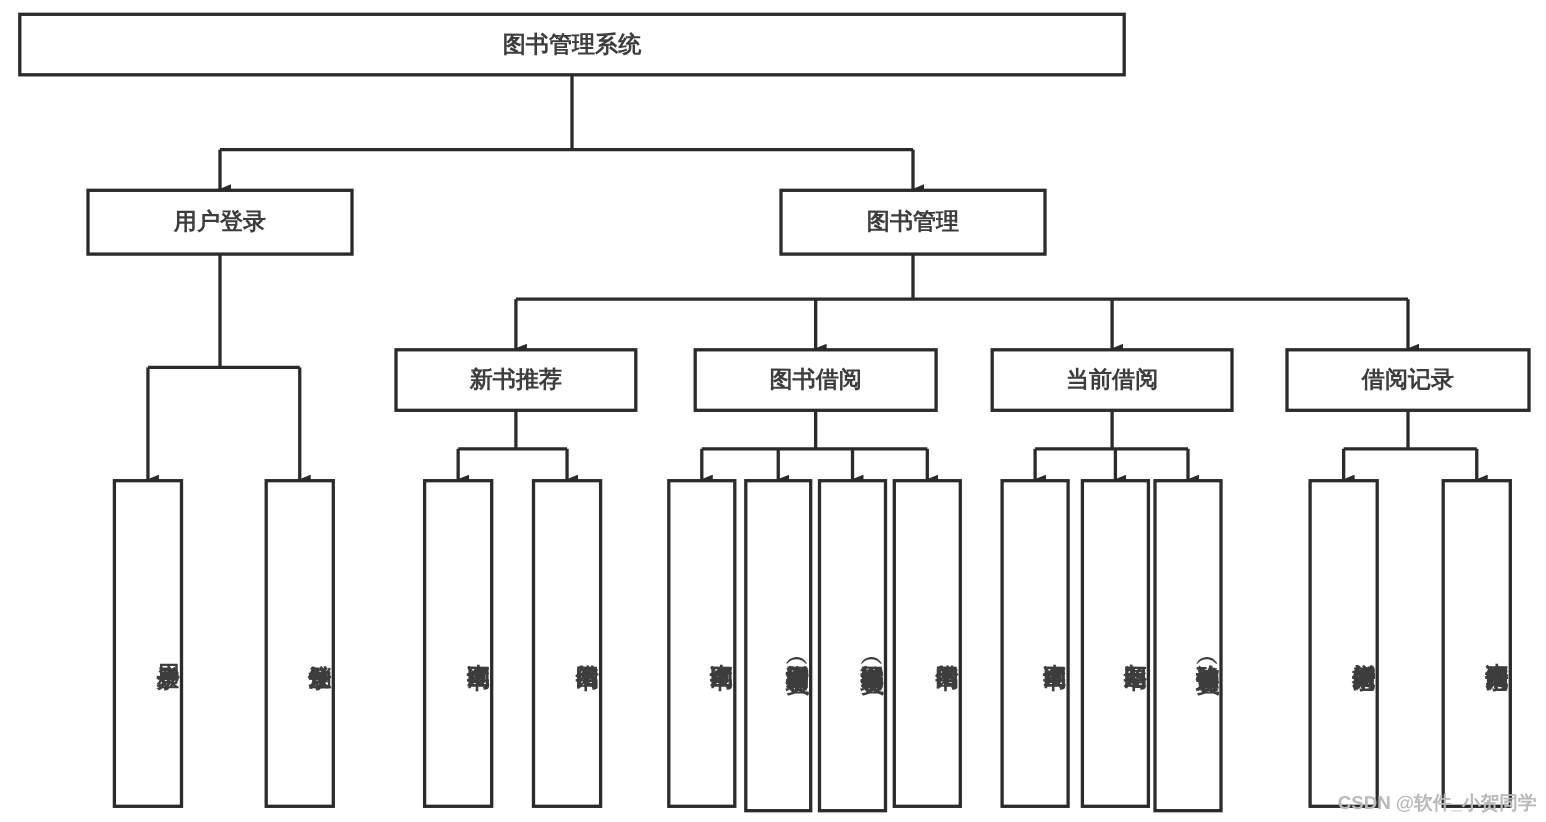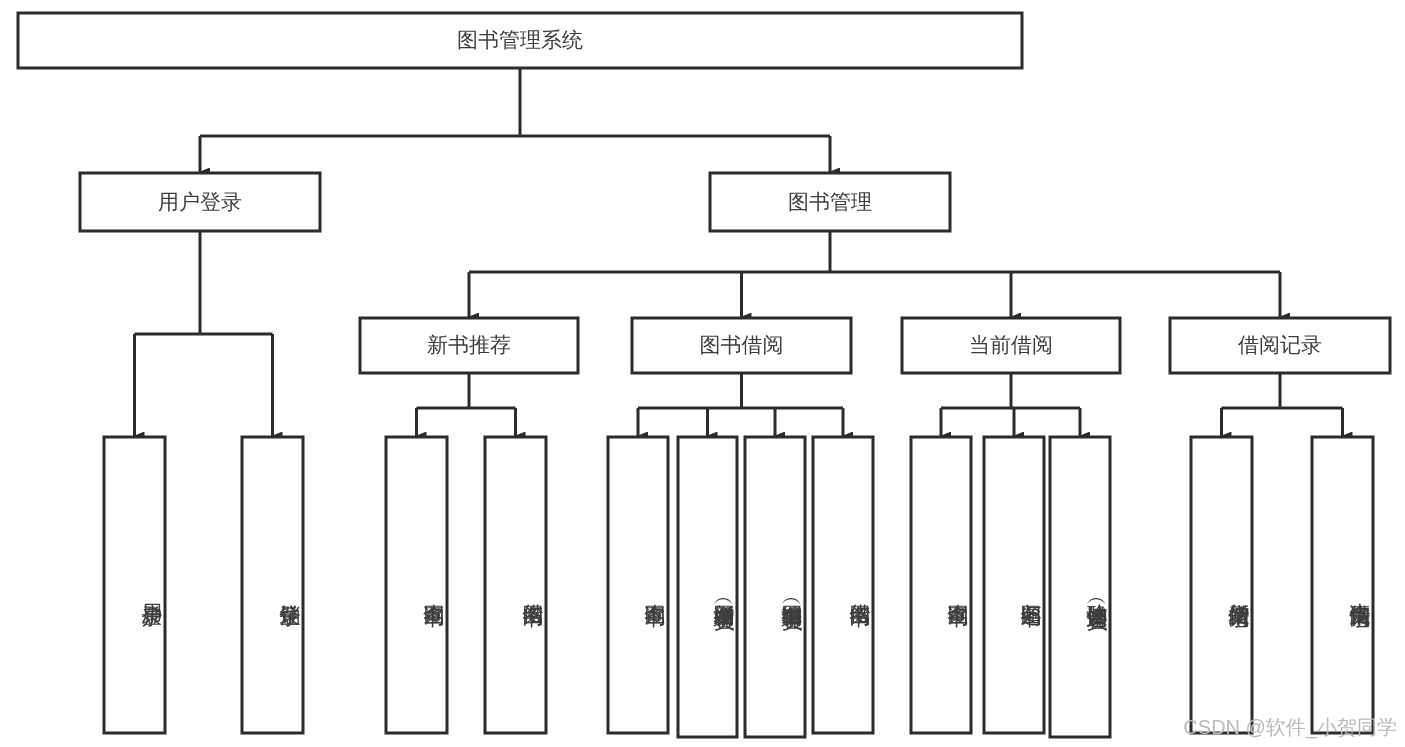--- a/index.html
+++ b/index.html
@@ -1,21 +1,21 @@
 <!DOCTYPE html>
 <html><head>
 <meta charset="utf-8">
 <style>
   html,body{margin:0;padding:0;background:#ffffff;}
   body{
     width:1405px;height:747px;
     font-family:"Liberation Sans","DejaVu Sans",sans-serif;
     overflow:hidden;
   }
-  #diagram-root{position:relative;width:1405px;height:747px;background:#fff;}
+  #diagram-root{position:relative;width:1405px;height:747px;background:#fff;font-weight:bold;}
   svg.canvas{position:absolute;left:0;top:0;width:1405px;height:747px;}
   .node-box{
     fill:#ffffff;stroke:#2b2b2b;stroke-width:3;
   }
   .conn{stroke:#2b2b2b;stroke-width:3;fill:none;}
   .node-label{
     fill:#3d3d3d;
     font-family:"Liberation Sans","DejaVu Sans",sans-serif;
     font-size:21px;
     text-anchor:middle;
@@ -31,21 +31,21 @@
     font-size:21px;
     line-height:1.28;
     color:#3d3d3d;
     letter-spacing:1px;
     white-space:nowrap;
     pointer-events:none;
   }
   .watermark{
     position:absolute;
     right:8px;bottom:6px;
-    font-size:20px;
+    font-size:17px;
     color:#b9b9b9;
     font-family:"Liberation Sans","DejaVu Sans",sans-serif;
     white-space:nowrap;
   }
 </style>
 </head>
 <body>
 
 <div id="diagram-root">
 

